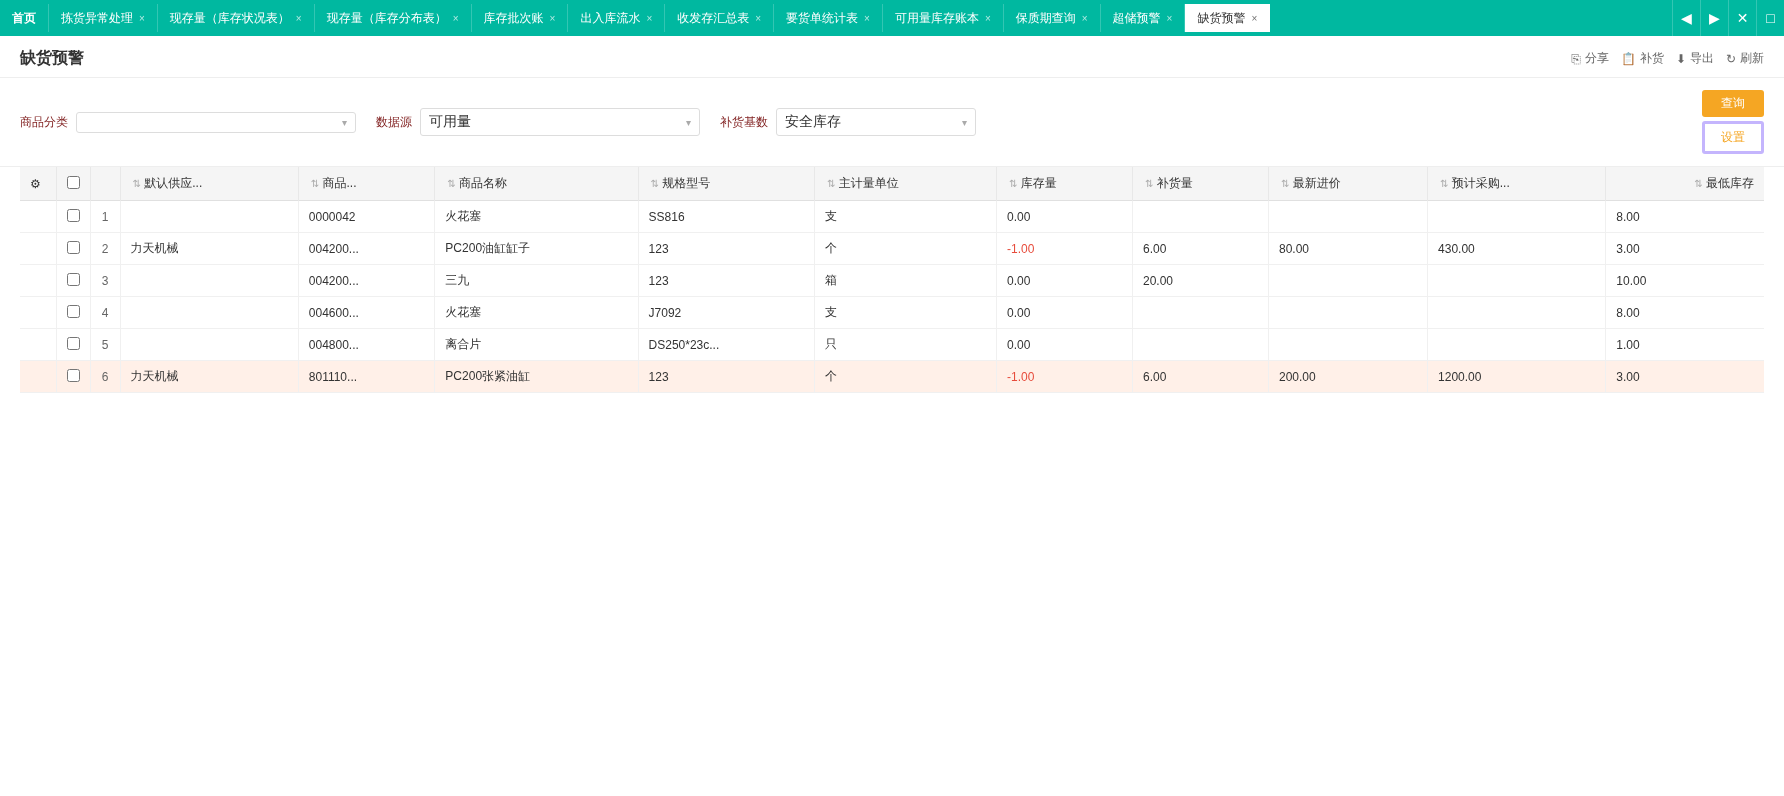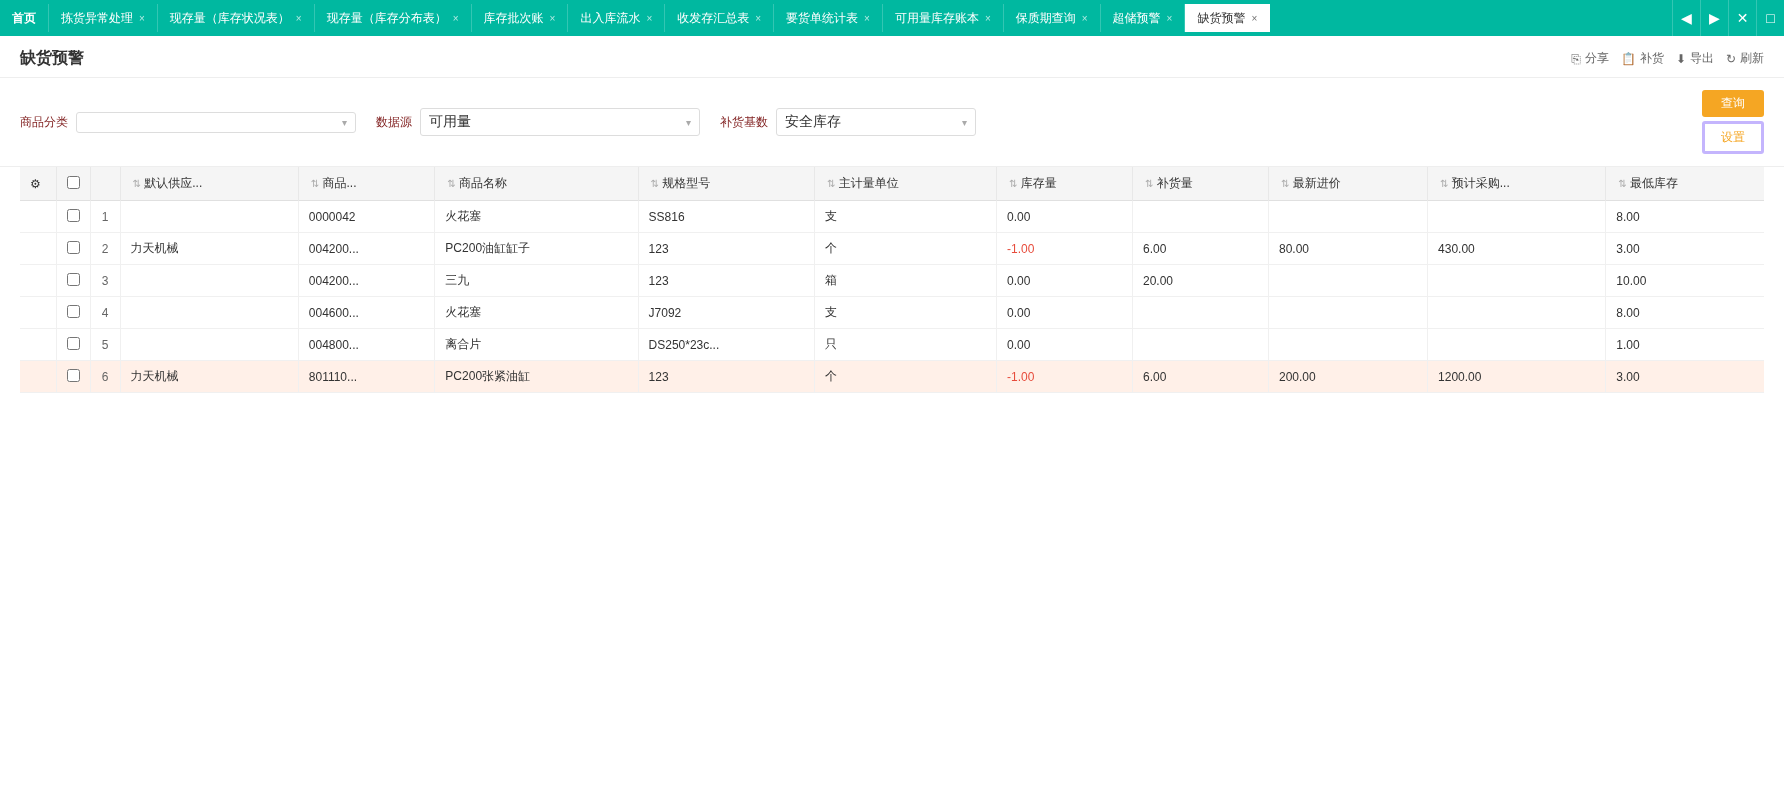--- a/index.html
+++ b/index.html
@@ -169,21 +169,21 @@
     }
     thead th {
       padding: 8px 10px;
       text-align: left;
       color: #333;
       font-weight: normal;
       white-space: nowrap;
       border-right: 1px solid #e8e8e8;
       position: relative;
     }
-    thead th:last-child { border-right: none; }
+    thead th:last-child { border-right: none; text-align: right; }
     tbody tr {
       border-bottom: 1px solid #f0f0f0;
     }
     tbody tr.highlighted { background: #fff0e8; }
     tbody td {
       padding: 7px 10px;
       color: #333;
       white-space: nowrap;
       border-right: 1px solid #f0f0f0;
     }

